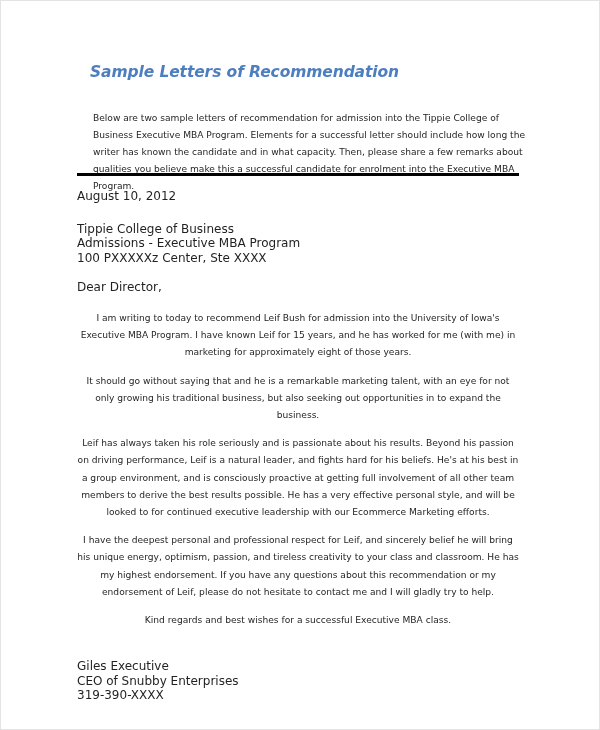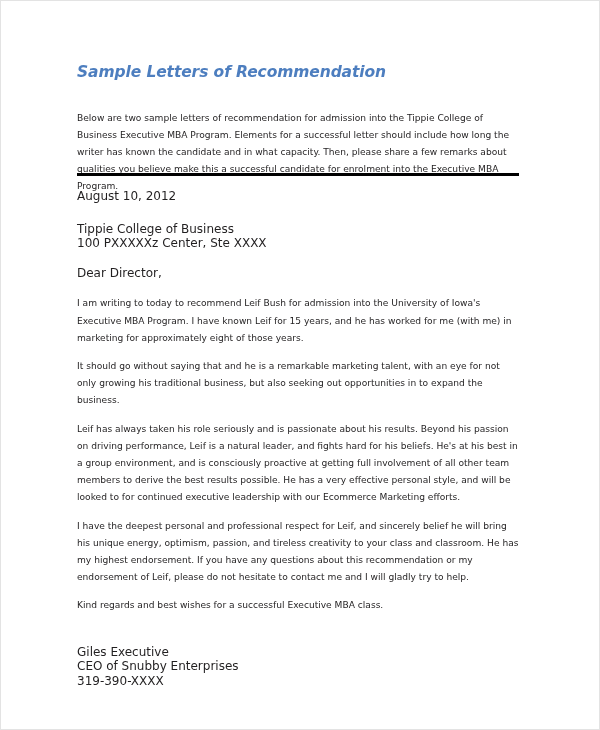--- a/index.html
+++ b/index.html
@@ -22,33 +22,33 @@
   .doc-body {
     position: absolute;
     left: 76px;
     top: 0;
     width: 442px;
   }
   .doc-title {
     margin: 0;
     padding: 0;
     position: absolute;
-    left: 0;
+    left: 13px;
     top: 62px;
     font-family: "DejaVu Sans", sans-serif;
     font-size: 15.5px;
     font-weight: bold;
     font-style: italic;
     color: #4d7ebf;
     letter-spacing: -0.1px;
     white-space: nowrap;
   }
   .intro {
     position: absolute;
-    left: 0;
+    left: 16px;
     top: 100px;
     width: 440px;
     font-size: 9.1px;
     line-height: 17.1px;
     color: #211f20;
     text-align: left;
   }
   .divider {
     position: absolute;
     left: 0;
@@ -67,20 +67,21 @@
     font-size: 12px;
     line-height: 14.6px;
     color: #211f20;
     white-space: pre;
   }
   .para {
     font-size: 9.1px;
     line-height: 17.2px;
     color: #211f20;
     margin: 0;
+    text-align: center;
   }
   .gap-lg { height: 18px; }
   .gap-md { height: 15px; }
   .gap-sm { height: 11px; }
   .gap-xl { height: 30px; }
   .gap-xxl { height: 34px; }
 </style>
 </head>
 <body>
 
@@ -94,20 +95,21 @@
 
     <div class="divider"></div>
 
     <div class="letter">
 
       <div class="line">August 10, 2012</div>
 
       <div class="gap-lg"></div>
 
       <div class="line">Tippie College of Business</div>
+      <div class="line">Admissions - Executive MBA Program</div>
       <div class="line">100 PXXXXXz Center, Ste XXXX</div>
 
       <div class="gap-md"></div>
 
       <div class="line">Dear Director,</div>
 
       <div class="gap-md"></div>
 
       <p class="para">I am writing to today to recommend Leif Bush for admission into the University of Iowa's Executive MBA Program.  I have known Leif for 15 years, and he has worked for me (with me) in marketing for approximately eight of those years.</p>
 

